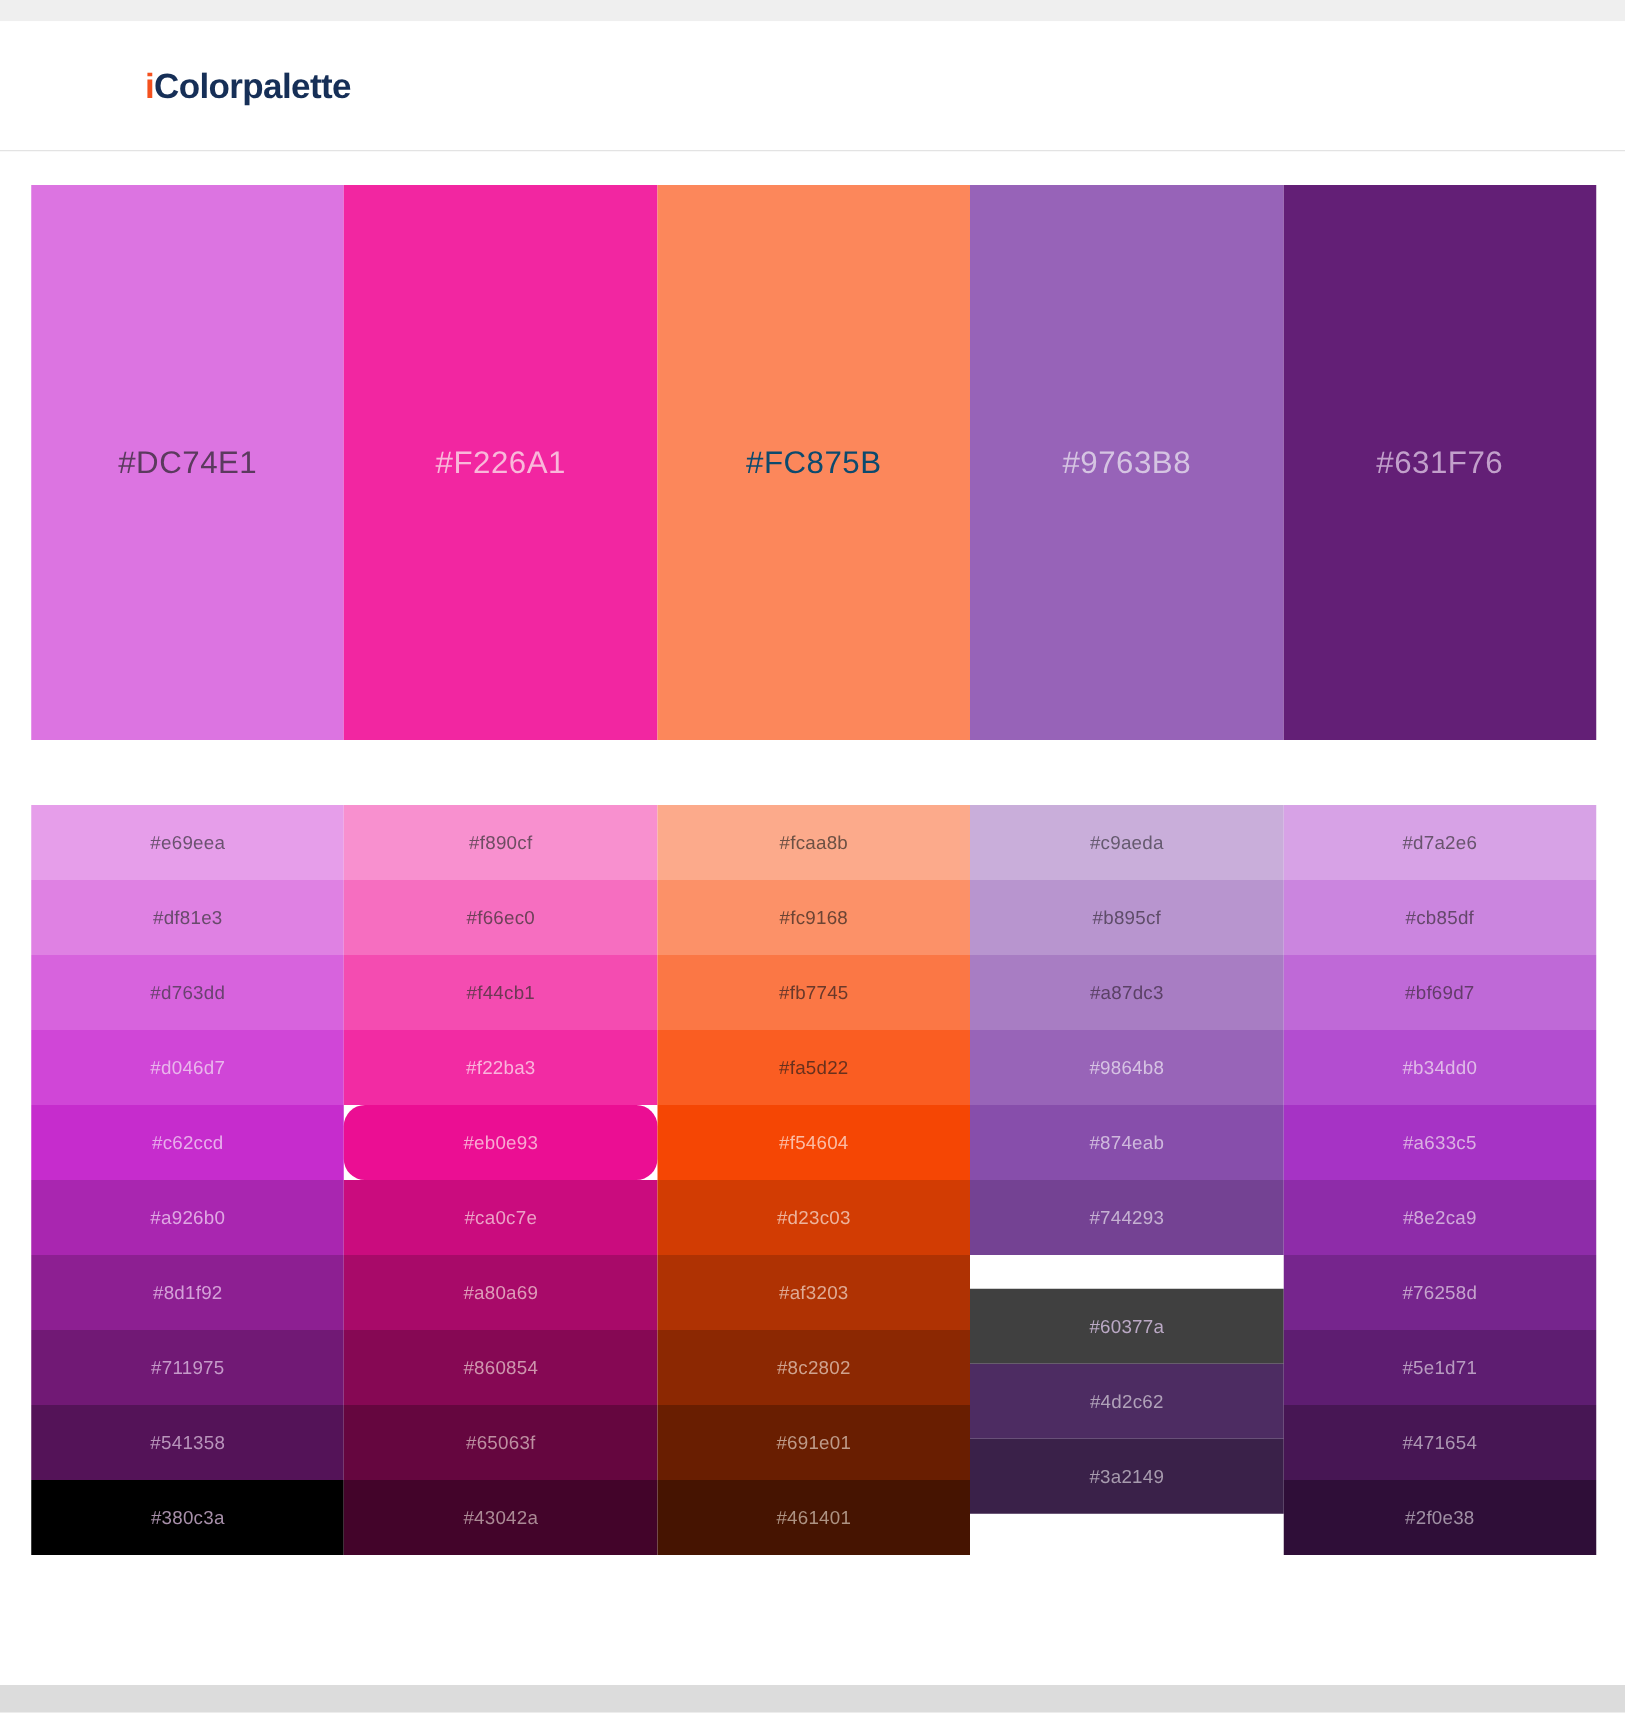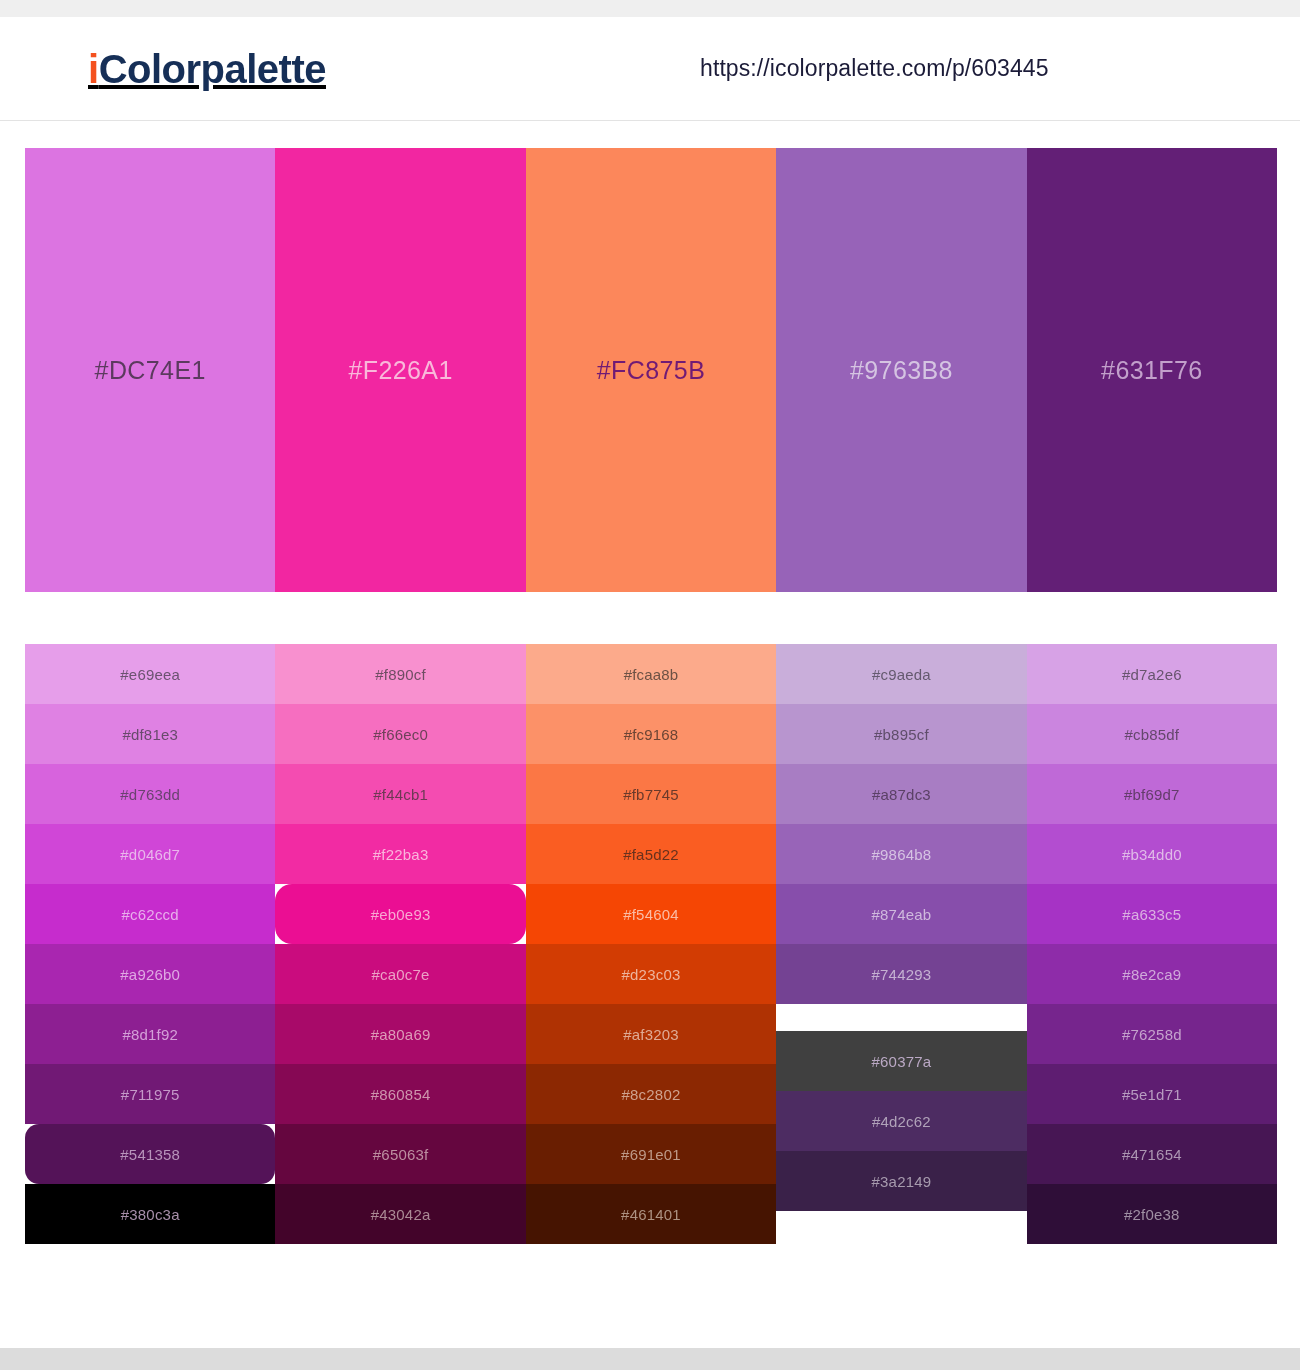--- a/index.html
+++ b/index.html
@@ -25,27 +25,26 @@
     height: 104px;
     width: 100%;
     background: #ffffff;
     border-bottom: 1px solid #e3e3e3;
     display: flex;
     align-items: center;
     position: relative;
   }
 
   .logo {
-    margin-left: 88px;
-    font-size: 40px;
+    margin-left: 116px;
+    font-size: 28px;
     font-weight: bold;
     letter-spacing: -0.5px;
     line-height: 1;
     white-space: nowrap;
-    text-decoration: underline;
   }
   .logo .logo-i { color: #f4511e; }
   .logo .logo-rest { color: #162f57; }
 
   .header-url {
     position: absolute;
     left: 700px;
     font-size: 23px;
     color: #1b1b38;
     letter-spacing: 0.1px;
@@ -110,33 +109,32 @@
 </style>
 </head>
 <body>
 
 <div class="top-band"></div>
 
 <div class="header">
   <div class="logo">
     <span class="logo-i">i</span><span class="logo-rest">Colorpalette</span>
   </div>
-  <div class="header-url">https://icolorpalette.com/p/603445</div>
 </div>
 
 <div class="palette-wrap">
   <div class="palette">
     <div class="palette-swatch" style="background: rgb(220, 116, 225);">
       <span class="palette-label" style="color: rgb(91, 58, 94);">#DC74E1</span>
     </div>
     <div class="palette-swatch" style="background: rgb(242, 38, 161);">
       <span class="palette-label" style="color: rgb(249, 184, 218);">#F226A1</span>
     </div>
     <div class="palette-swatch" style="background: rgb(252, 135, 91);">
-      <span class="palette-label" style="color: #701a75;">#FC875B</span>
+      <span class="palette-label" style="color: #0c4a6e;">#FC875B</span>
     </div>
     <div class="palette-swatch" style="background: rgb(151, 99, 184);">
       <span class="palette-label" style="color: rgb(213, 196, 226);">#9763B8</span>
     </div>
     <div class="palette-swatch" style="background: rgb(99, 31, 118);">
       <span class="palette-label" style="color: rgb(194, 160, 203);">#631F76</span>
     </div>
   </div>
 </div>
 
@@ -160,21 +158,21 @@
         </div>
         <div class="shade-cell" style="background: rgb(169, 38, 176);">
           <span class="shade-label" style="color: rgb(223, 168, 227);">#a926b0</span>
         </div>
         <div class="shade-cell" style="background: rgb(141, 31, 146);">
           <span class="shade-label" style="color: rgb(212, 160, 216);">#8d1f92</span>
         </div>
         <div class="shade-cell" style="background: rgb(113, 25, 117);">
           <span class="shade-label" style="color: rgb(197, 154, 201);">#711975</span>
         </div>
-        <div class="shade-cell" style="background: rgb(84, 19, 88); border-radius: 14px;">
+        <div class="shade-cell" style="background: rgb(84, 19, 88);">
           <span class="shade-label" style="color: rgb(184, 148, 187);">#541358</span>
         </div>
         <div class="shade-cell" style="background: #000000;">
           <span class="shade-label" style="color: rgb(167, 143, 169);">#380c3a</span>
         </div>
       </div>
       <div class="shade-col">
         <div class="shade-cell" style="background: rgb(248, 144, 207);">
           <span class="shade-label" style="color: rgb(111, 77, 99);">#f890cf</span>
         </div>

